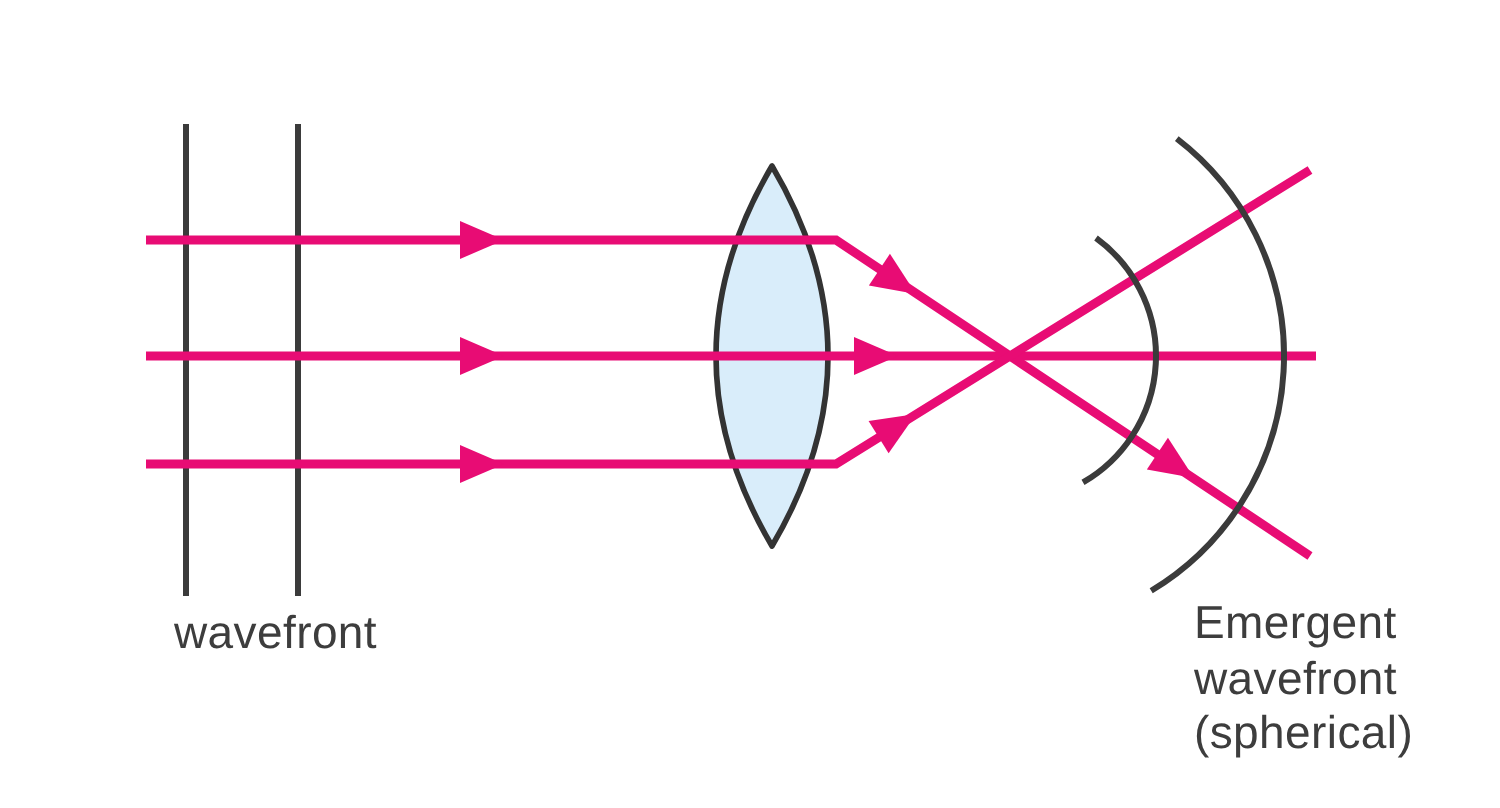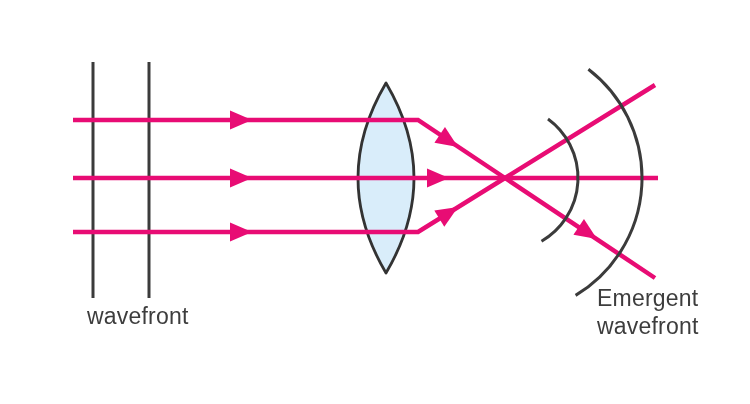--- a/index.html
+++ b/index.html
@@ -52,21 +52,21 @@
   }
   .label {
     position: absolute;
     font-size: 23px;
     line-height: 27.5px;
     color: var(--text);
     letter-spacing: 0.2px;
     white-space: nowrap;
   }
   .label-incident { left: 87px; top: 303px; }
-  .label-emergent { left: 597px; top: 285px; }
+  .label-emergent { left: 597px; top: 298px; }
 </style>
 </head>
 <body>
 
 <div class="screen">
 
   <svg class="diagram-svg" viewBox="0 0 750 404" xmlns="http://www.w3.org/2000/svg">
 
     <g>
       <line class="wavefront" x1="93" y1="62" x2="93" y2="298"></line>
@@ -97,15 +97,16 @@
     </g>
   </svg>
 
   <div class="label label-incident">
     <div>wavefront</div>
   </div>
 
   <div class="label label-emergent">
     <div>Emergent</div>
     <div>wavefront</div>
+    <div>(spherical)</div>
   </div>
 
 </div>
 
 </body></html>

